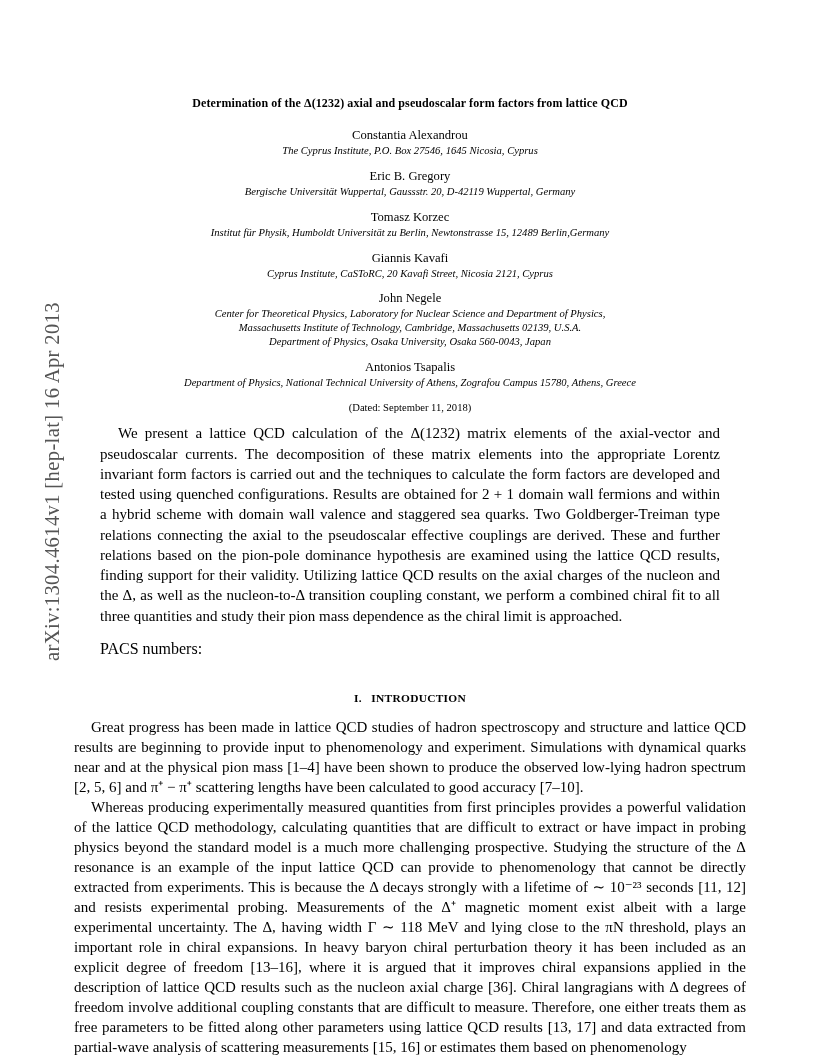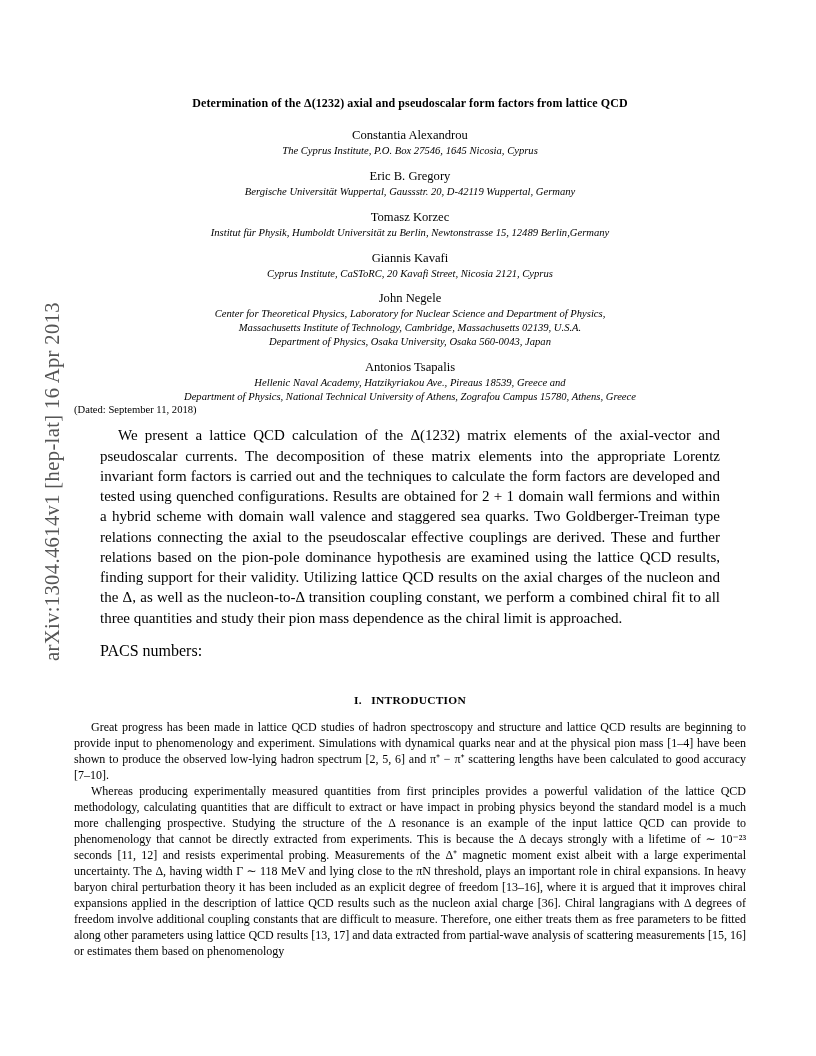--- a/index.html
+++ b/index.html
@@ -55,22 +55,23 @@
     margin-top: 11px;
     margin-bottom: 1px;
   }
   .affil {
     text-align: center;
     font-size: 10.6px;
     font-style: italic;
     line-height: 1.32;
   }
   .dated {
+    text-align: center;
     font-size: 10.6px;
-    margin-top: 0;
+    margin-top: 12px;
     margin-bottom: 10px;
   }
   .abstract {
     font-size: 15px;
     line-height: 1.35;
     text-align: justify;
     margin: 0 26px 0 26px;
     text-indent: 18px;
   }
   .pacs {
@@ -79,21 +80,21 @@
   }
   .sec-head {
     text-align: center;
     font-size: 11.4px;
     font-weight: bold;
     margin-top: 34px;
     margin-bottom: 9px;
     letter-spacing: 0.3px;
   }
   .body-text {
-    font-size: 12px;
+    font-size: 15px;
     line-height: 1.335;
     text-align: justify;
     margin-top: 13px;
   }
   .body-text p {
     margin: 0;
     text-indent: 17px;
   }
 </style>
 </head>
@@ -119,21 +120,20 @@
     <div class="author">Giannis Kavafi</div>
     <div class="affil">Cyprus Institute, CaSToRC, 20 Kavafi Street, Nicosia 2121, Cyprus</div>
 
     <div class="author">John Negele</div>
     <div class="affil">Center for Theoretical Physics, Laboratory for Nuclear Science and Department of Physics,</div>
     <div class="affil">Massachusetts Institute of Technology, Cambridge, Massachusetts 02139, U.S.A.</div>
 
     <div class="affil">Department of Physics, Osaka University, Osaka 560-0043, Japan</div>
 
     <div class="author">Antonios Tsapalis</div>
-    <div class="affil">Hellenic Naval Academy, Hatzikyriakou Ave., Pireaus 18539, Greece and</div>
     <div class="affil">Department of Physics, National Technical University of Athens, Zografou Campus 15780, Athens, Greece</div>
 
     <div class="dated">(Dated: September 11, 2018)</div>
 
     <div class="abstract">We present a lattice QCD calculation of the Δ(1232) matrix elements of the axial-vector and pseudoscalar currents. The decomposition of these matrix elements into the appropriate Lorentz invariant form factors is carried out and the techniques to calculate the form factors are developed and tested using quenched configurations. Results are obtained for 2 + 1 domain wall fermions and within a hybrid scheme with domain wall valence and staggered sea quarks. Two Goldberger-Treiman type relations connecting the axial to the pseudoscalar effective couplings are derived. These and further relations based on the pion-pole dominance hypothesis are examined using the lattice QCD results, finding support for their validity. Utilizing lattice QCD results on the axial charges of the nucleon and the Δ, as well as the nucleon-to-Δ transition coupling constant, we perform a combined chiral fit to all three quantities and study their pion mass dependence as the chiral limit is approached.</div>
 
     <div class="pacs">PACS numbers:</div>
 
     <div class="sec-head">
       <span>I.</span>&nbsp;&nbsp;&nbsp;<span>INTRODUCTION</span>

